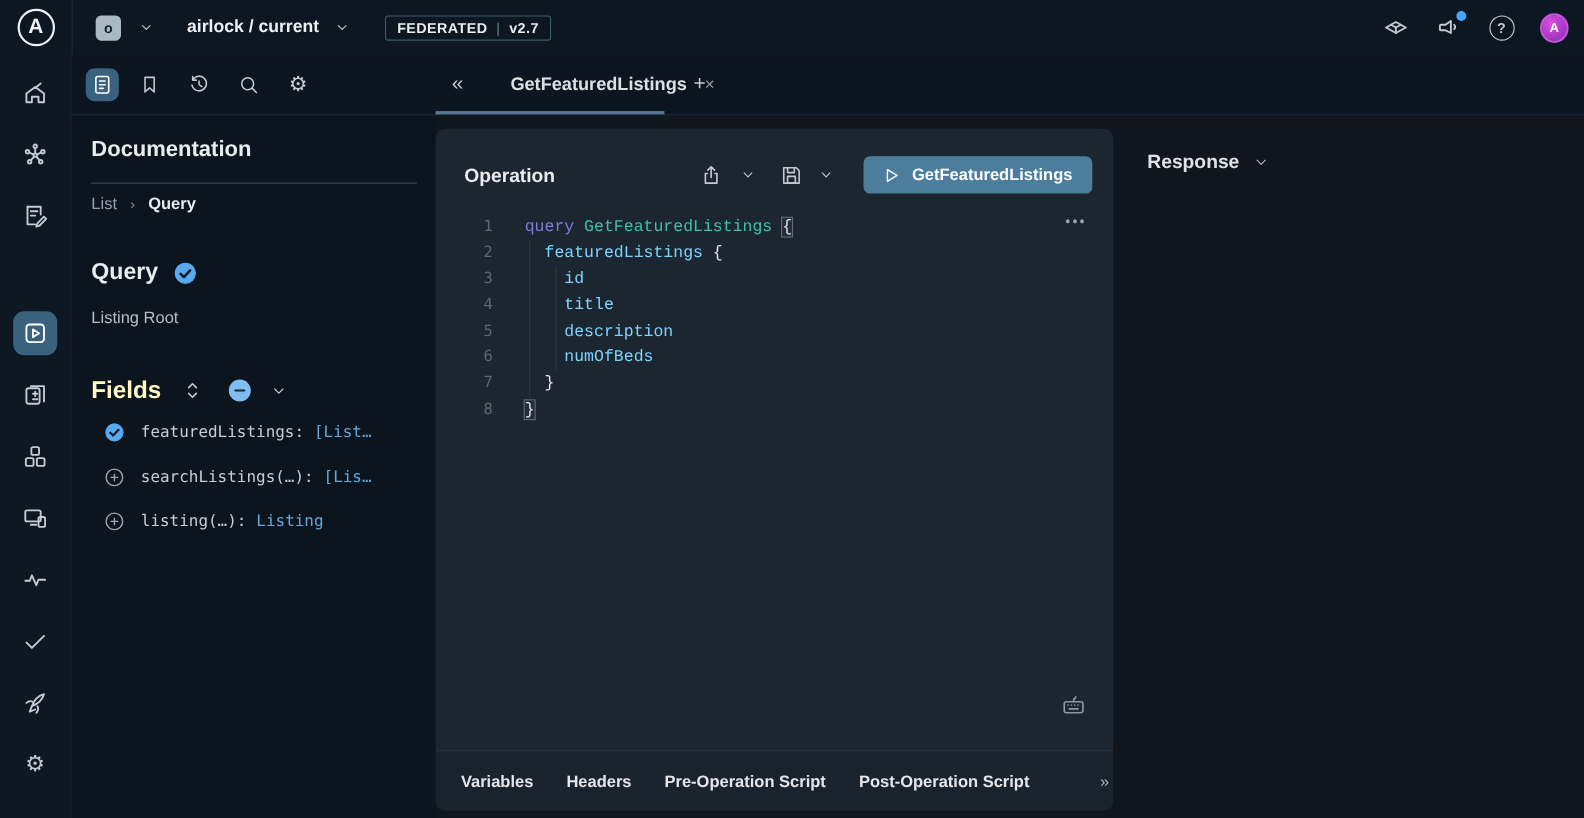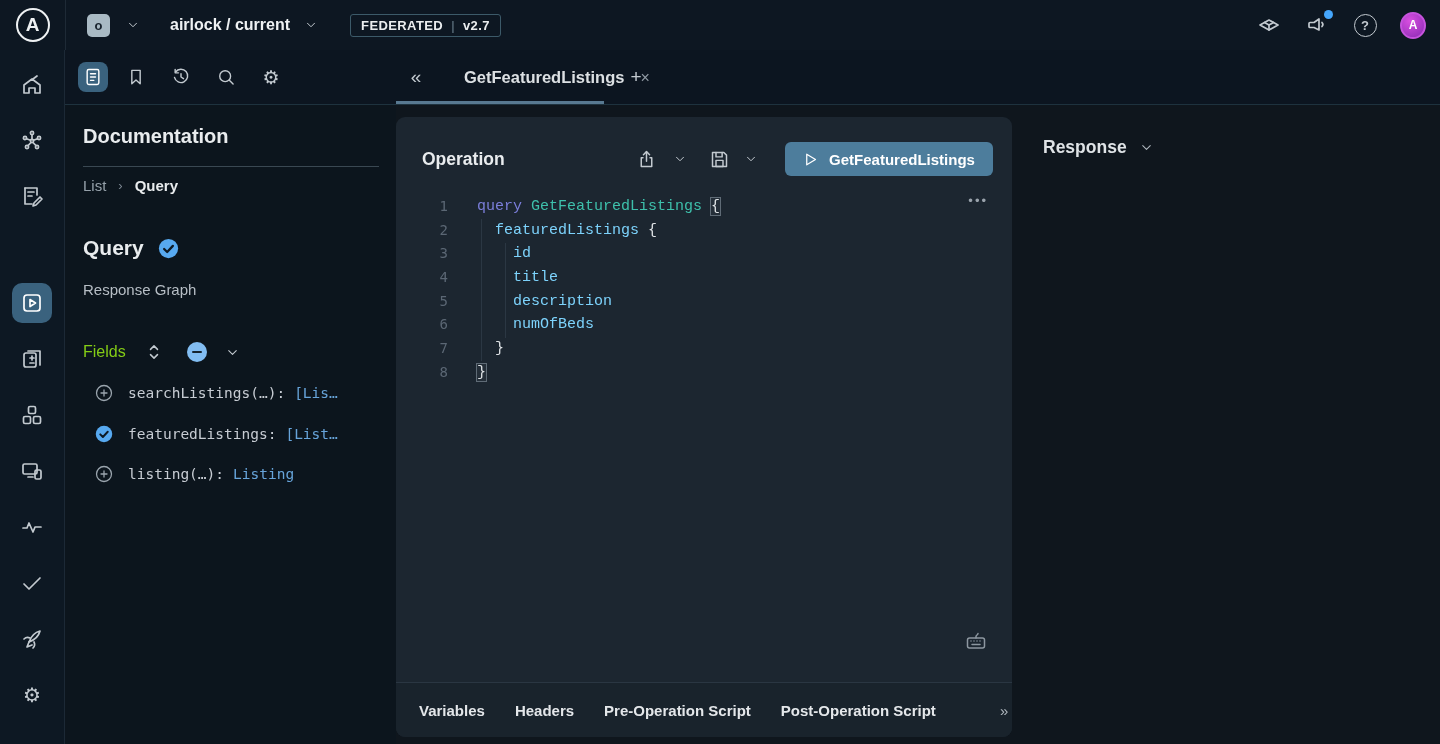--- a/index.html
+++ b/index.html
@@ -50,21 +50,21 @@
   #doc-title { position:absolute; left:18px; top:20px; font-size:20px; font-weight:bold; color:#e9ecee; }
   #doc-title-divider { position:absolute; left:18px; top:61px; width:296px; height:1px; background:#3a4852; }
   #doc-breadcrumb { position:absolute; left:18px; top:72px; display:flex; align-items:center; gap:12px; font-size:15px; }
   .bc-root { color:#96a1aa; cursor:pointer; }
   .bc-sep { color:#7d8893; font-size:13px; }
   .bc-current { color:#e9ecee; font-weight:bold; }
   #type-heading { position:absolute; left:18px; top:131px; display:flex; align-items:center; gap:14px; }
   #type-name { font-size:21px; font-weight:bold; color:#e9ecee; }
   #type-desc { position:absolute; left:18px; top:176px; font-size:15px; color:#b7bec5; }
   #fields-header { position:absolute; left:18px; top:237px; display:flex; align-items:center; }
-  #fields-label { font-size:16px; font-weight:normal; color:#84cc16; }
+  #fields-label { font-size:22px; font-weight:bold; color:#fef9c3; }
   #fields-sort { margin-left:21px; cursor:pointer; }
   #fields-minus { margin-left:26px; width:20px; height:20px; border-radius:50%; background:#82bdf2; color:#122231; display:flex; align-items:center; justify-content:center; cursor:pointer; }
   #fields-minus .minus-bar { width:10px; height:2px; background:#16242f; border-radius:1px; }
   #fields-chevron { margin-left:18px; cursor:pointer; }
   #fields-list { position:absolute; left:0; top:268px; width:331px; }
   .field-row { height:40.5px; display:flex; align-items:center; padding-left:30px; cursor:pointer; white-space:nowrap; }
   .field-toggle { width:18px; height:18px; flex:0 0 auto; }
   .field-name { margin-left:15px; font-family:"DejaVu Sans Mono", monospace; font-size:14.5px; color:#c7ccd3; }
   .field-type { margin-left:9px; font-family:"DejaVu Sans Mono", monospace; font-size:14.5px; color:#67a4da; }
 
@@ -283,21 +283,21 @@
       <span class="bc-sep">›</span>
       <span class="bc-current">Query</span>
     </div>
     <div id="type-heading">
       <span id="type-name">Query</span>
       <svg width="21" height="21" viewBox="0 0 24 24">
         <circle cx="12" cy="12" r="11" fill="#57a9f0"></circle>
           <polyline points="7 12.5 10.5 16 17 9" fill="none" stroke="#0e1a24" stroke-width="2.6" stroke-linecap="round" stroke-linejoin="round"></polyline>
       </svg>
     </div>
-    <div id="type-desc">Response Graph</div>
+    <div id="type-desc">Listing Root</div>
 
     <div id="fields-header">
       <span id="fields-label">Fields</span>
       <span id="fields-sort">
         <svg width="14" height="18" viewBox="0 0 16 20" class="ico">
             <polyline points="4 7 8 3 12 7"></polyline>
             <polyline points="4 13 8 17 12 13"></polyline>
           </svg>
       </span>
       <span id="fields-minus">
@@ -306,36 +306,36 @@
       <span id="fields-chevron">
         <svg width="15" height="15" viewBox="0 0 24 24" class="ico">
             <polyline points="6 9 12 15 18 9"></polyline>
           </svg>
       </span>
     </div>
     <div id="fields-list">
         <div class="field-row">
           <span class="field-toggle">
             <svg width="18" height="18" viewBox="0 0 24 24">
-              <circle cx="12" cy="12" r="10" fill="none" stroke="#9ba5ae" stroke-width="1.7"></circle>
-              <path d="M12 8v8M8 12h8" stroke="#9ba5ae" stroke-width="1.7" stroke-linecap="round"></path>
+              <circle cx="12" cy="12" r="11" fill="#57a9f0"></circle>
+              <polyline points="7 12.5 10.5 16 17 9" fill="none" stroke="#0e1a24" stroke-width="2.6" stroke-linecap="round" stroke-linejoin="round"></polyline>
             </svg>
           </span>
-          <span class="field-name">searchListings(…):</span>
-          <span class="field-type">[Lis…</span>
+          <span class="field-name">featuredListings:</span>
+          <span class="field-type">[List…</span>
         </div>
         <div class="field-row">
           <span class="field-toggle">
             <svg width="18" height="18" viewBox="0 0 24 24">
-              <circle cx="12" cy="12" r="11" fill="#57a9f0"></circle>
-              <polyline points="7 12.5 10.5 16 17 9" fill="none" stroke="#0e1a24" stroke-width="2.6" stroke-linecap="round" stroke-linejoin="round"></polyline>
+              <circle cx="12" cy="12" r="10" fill="none" stroke="#9ba5ae" stroke-width="1.7"></circle>
+              <path d="M12 8v8M8 12h8" stroke="#9ba5ae" stroke-width="1.7" stroke-linecap="round"></path>
             </svg>
           </span>
-          <span class="field-name">featuredListings:</span>
-          <span class="field-type">[List…</span>
+          <span class="field-name">searchListings(…):</span>
+          <span class="field-type">[Lis…</span>
         </div>
         <div class="field-row">
           <span class="field-toggle">
             <svg width="18" height="18" viewBox="0 0 24 24">
               <circle cx="12" cy="12" r="10" fill="none" stroke="#9ba5ae" stroke-width="1.7"></circle>
               <path d="M12 8v8M8 12h8" stroke="#9ba5ae" stroke-width="1.7" stroke-linecap="round"></path>
             </svg>
           </span>
           <span class="field-name">listing(…):</span>
           <span class="field-type">Listing</span>

